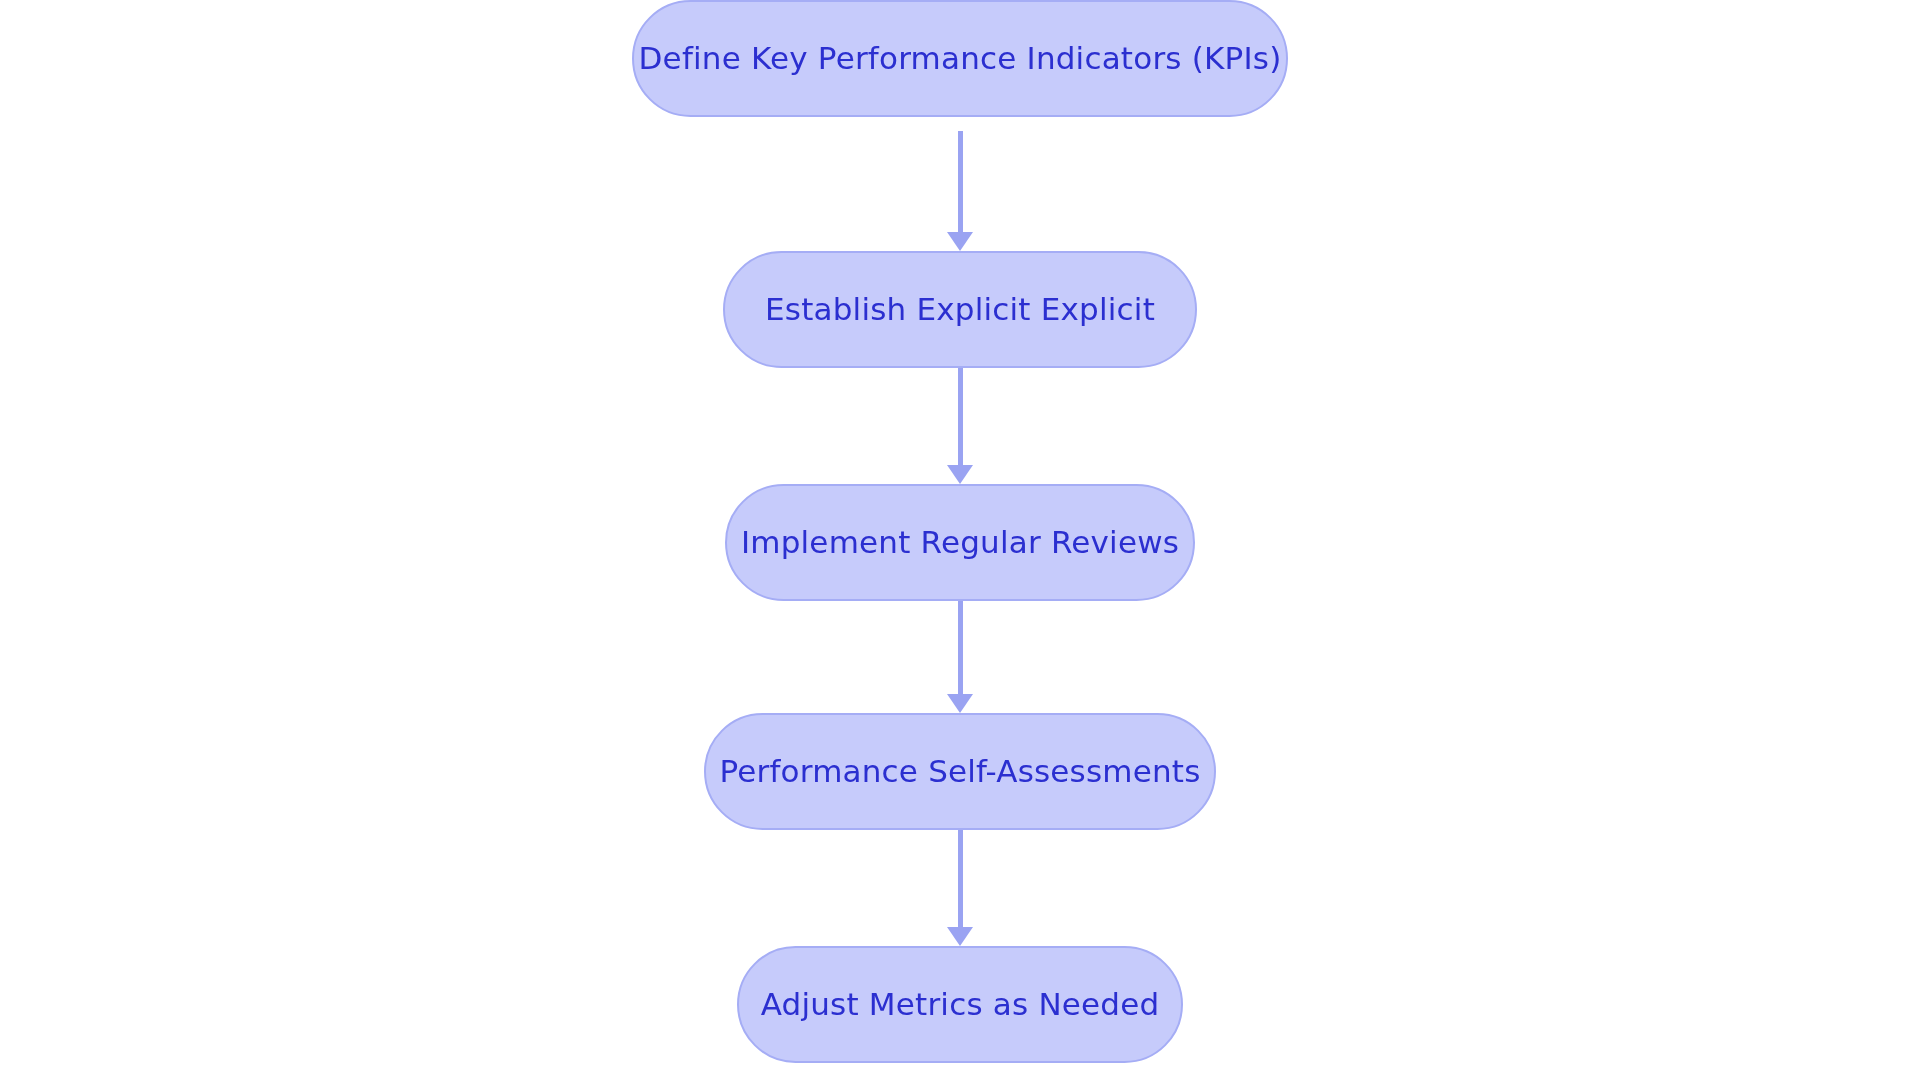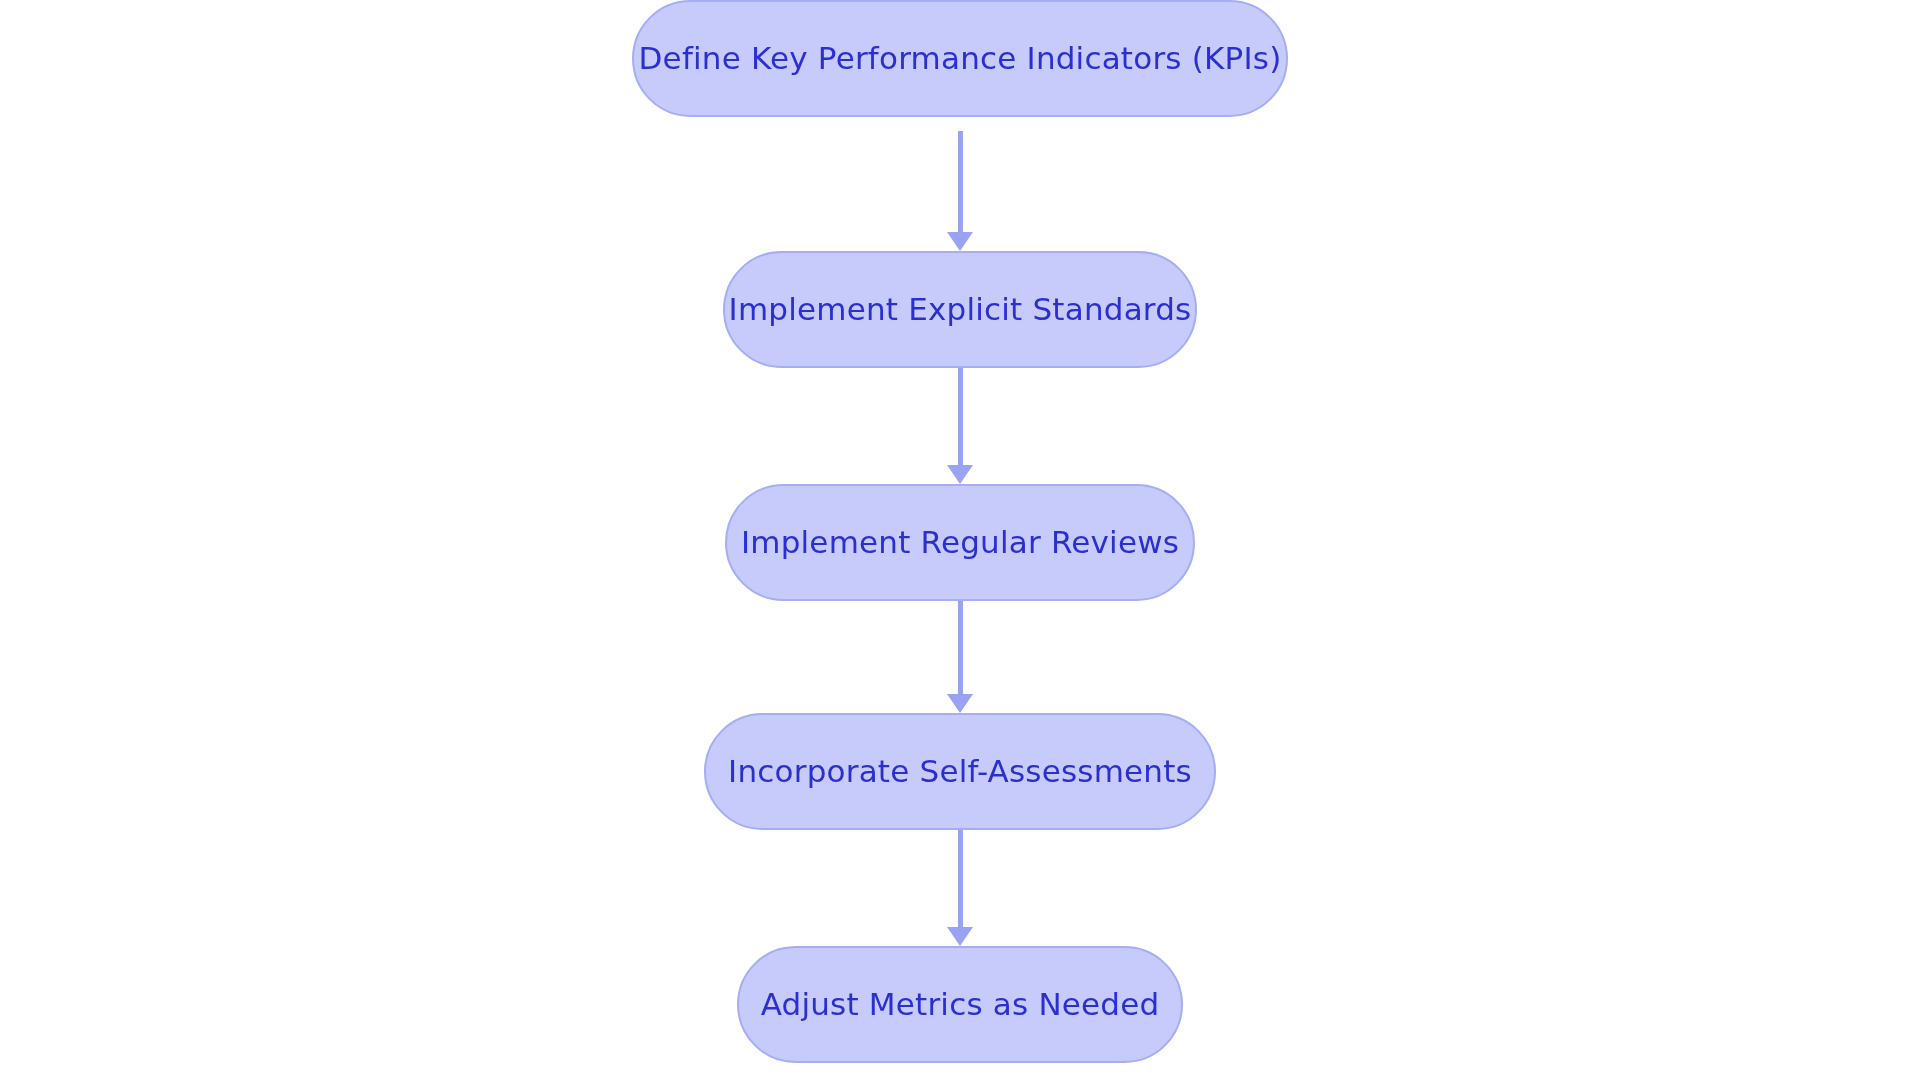--- a/index.html
+++ b/index.html
@@ -102,39 +102,39 @@
     <div class="node n0">
       <span class="node-label">Define Key Performance Indicators (KPIs)</span>
     </div>
 
     <div class="connector c0">
       <div class="connector-line"></div>
       <div class="connector-arrow"></div>
     </div>
 
     <div class="node n1">
-      <span class="node-label">Implement Explicit Standards</span>
+      <span class="node-label">Establish Explicit Explicit</span>
     </div>
 
     <div class="connector c1">
       <div class="connector-line"></div>
       <div class="connector-arrow"></div>
     </div>
 
     <div class="node n2">
       <span class="node-label">Implement Regular Reviews</span>
     </div>
 
     <div class="connector c2">
       <div class="connector-line"></div>
       <div class="connector-arrow"></div>
     </div>
 
     <div class="node n3">
-      <span class="node-label">Incorporate Self-Assessments</span>
+      <span class="node-label">Performance Self-Assessments</span>
     </div>
 
     <div class="connector c3">
       <div class="connector-line"></div>
       <div class="connector-arrow"></div>
     </div>
 
     <div class="node n4">
       <span class="node-label">Adjust Metrics as Needed</span>
     </div>

